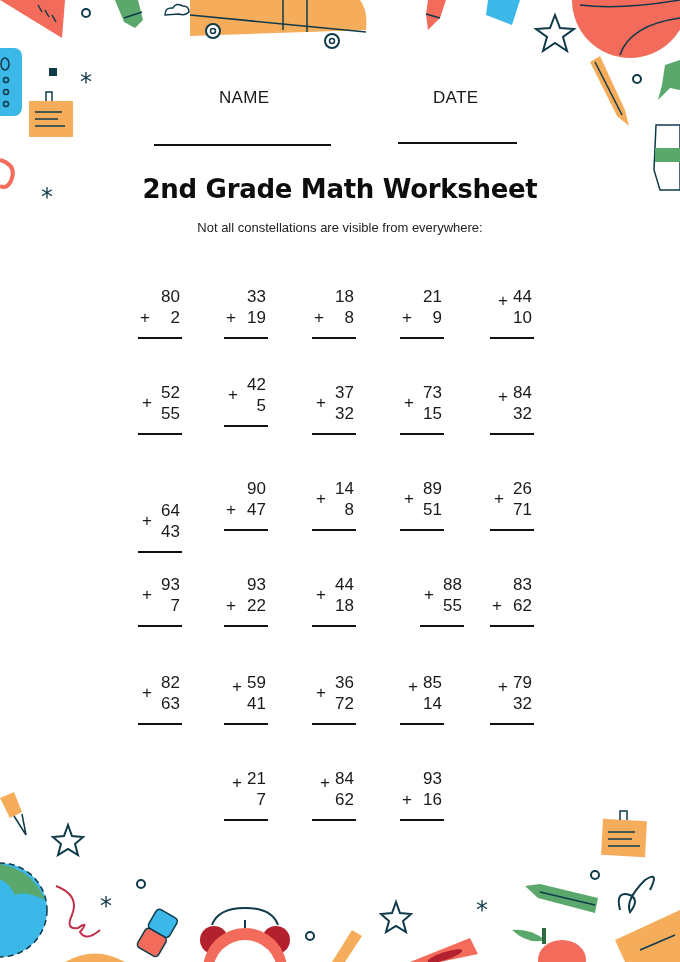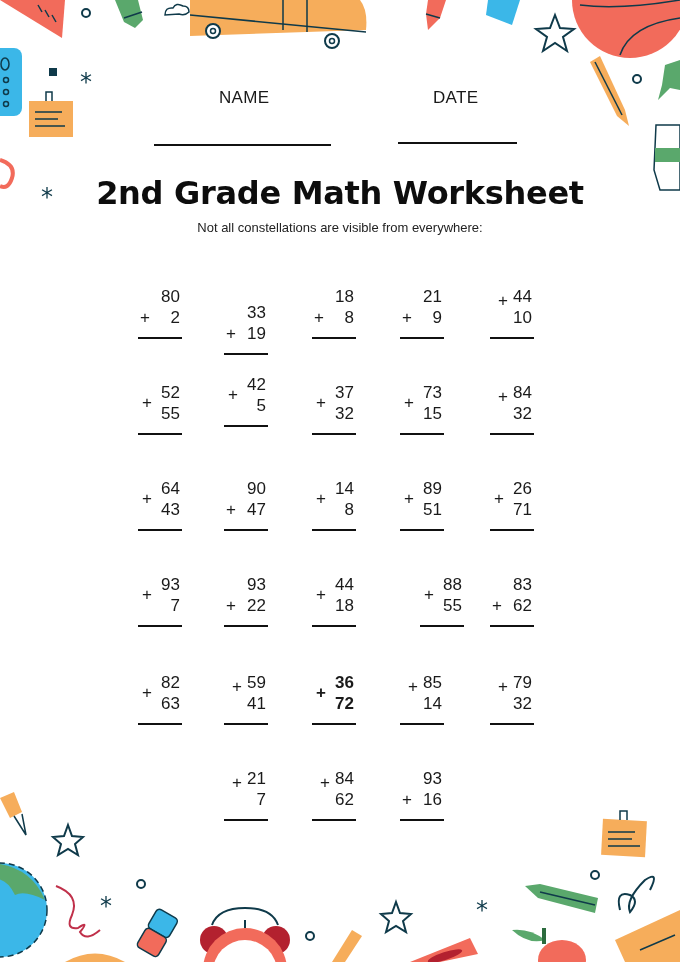--- a/index.html
+++ b/index.html
@@ -1,20 +1,20 @@
 <!DOCTYPE html>
 <html><head>
 <meta charset="utf-8">
 <style>
   html,body{margin:0;padding:0;background:#fff;}
   body{width:680px;height:962px;position:relative;overflow:hidden;font-family:"Liberation Sans","DejaVu Sans",sans-serif;color:#111;}
   .deco{position:absolute;}
   .field-label{position:absolute;top:88px;font-size:17px;letter-spacing:0.3px;color:#1a1a1a;}
   .field-line{position:absolute;height:2px;background:#111;}
-  .title{position:absolute;top:174px;left:0;width:680px;text-align:center;font-family:"DejaVu Sans",sans-serif;font-weight:bold;font-size:32px;letter-spacing:-0.3px;color:#0d0d0d;}
+  .title{position:absolute;top:174px;left:0;width:680px;text-align:center;font-family:"DejaVu Sans",sans-serif;font-weight:bold;font-size:26px;letter-spacing:-0.3px;color:#0d0d0d;}
   .subtitle{position:absolute;top:220px;left:0;width:680px;text-align:center;font-size:13px;color:#222;}
   .prob{position:absolute;width:50px;height:56px;font-size:17px;color:#1a1a1a;}
   .prob .n{position:absolute;right:6px;text-align:center;line-height:20px;}
   .prob .n1{top:0;}
   .prob .n2{top:21px;}
   .prob .op{position:absolute;line-height:20px;font-size:17px;}
   .prob .line{position:absolute;left:2px;width:44px;height:2px;background:#111;top:50px;}
 </style>
 </head>
 <body>
@@ -98,21 +98,21 @@
 <div class="title">2nd Grade Math Worksheet</div>
 <div class="subtitle">Not all constellations are visible from everywhere:</div>
 
 <div id="grid">
     <div class="prob" style="left: 136px; top: 287px;">
       <span class="n n1">80</span>
       <span class="n n2">2</span>
       <span class="op" style="top: 21px; left: 4px;">+</span>
       <div class="line"></div>
     </div>
-    <div class="prob" style="left: 222px; top: 287px; margin-top: 16px;">
+    <div class="prob" style="left: 222px; top: 287px;">
       <span class="n n1">33</span>
       <span class="n n2">19</span>
       <span class="op" style="top: 21px; left: 4px;">+</span>
       <div class="line"></div>
     </div>
     <div class="prob" style="left: 310px; top: 287px;">
       <span class="n n1">18</span>
       <span class="n n2">8</span>
       <span class="op" style="top: 21px; left: 4px;">+</span>
       <div class="line"></div>
@@ -152,21 +152,21 @@
       <span class="n n2">15</span>
       <span class="op" style="top: 10px; left: 6px;">+</span>
       <div class="line"></div>
     </div>
     <div class="prob" style="left: 488px; top: 383px;">
       <span class="n n1">84</span>
       <span class="n n2">32</span>
       <span class="op" style="top: 4px; left: 10px;">+</span>
       <div class="line"></div>
     </div>
-    <div class="prob" style="left: 136px; top: 479px;">
+    <div class="prob" style="left: 136px; top: 501px;">
       <span class="n n1">64</span>
       <span class="n n2">43</span>
       <span class="op" style="top: 10px; left: 6px;">+</span>
       <div class="line"></div>
     </div>
     <div class="prob" style="left: 222px; top: 479px;">
       <span class="n n1">90</span>
       <span class="n n2">47</span>
       <span class="op" style="top: 21px; left: 4px;">+</span>
       <div class="line"></div>
@@ -224,21 +224,21 @@
       <span class="n n2">63</span>
       <span class="op" style="top: 10px; left: 6px;">+</span>
       <div class="line"></div>
     </div>
     <div class="prob" style="left: 222px; top: 673px;">
       <span class="n n1">59</span>
       <span class="n n2">41</span>
       <span class="op" style="top: 4px; left: 10px;">+</span>
       <div class="line"></div>
     </div>
-    <div class="prob" style="left: 310px; top: 673px; font-weight: bold;">
+    <div class="prob" style="left: 310px; top: 673px;">
       <span class="n n1">36</span>
       <span class="n n2">72</span>
       <span class="op" style="top: 10px; left: 6px;">+</span>
       <div class="line"></div>
     </div>
     <div class="prob" style="left: 398px; top: 673px;">
       <span class="n n1">85</span>
       <span class="n n2">14</span>
       <span class="op" style="top: 4px; left: 10px;">+</span>
       <div class="line"></div>

